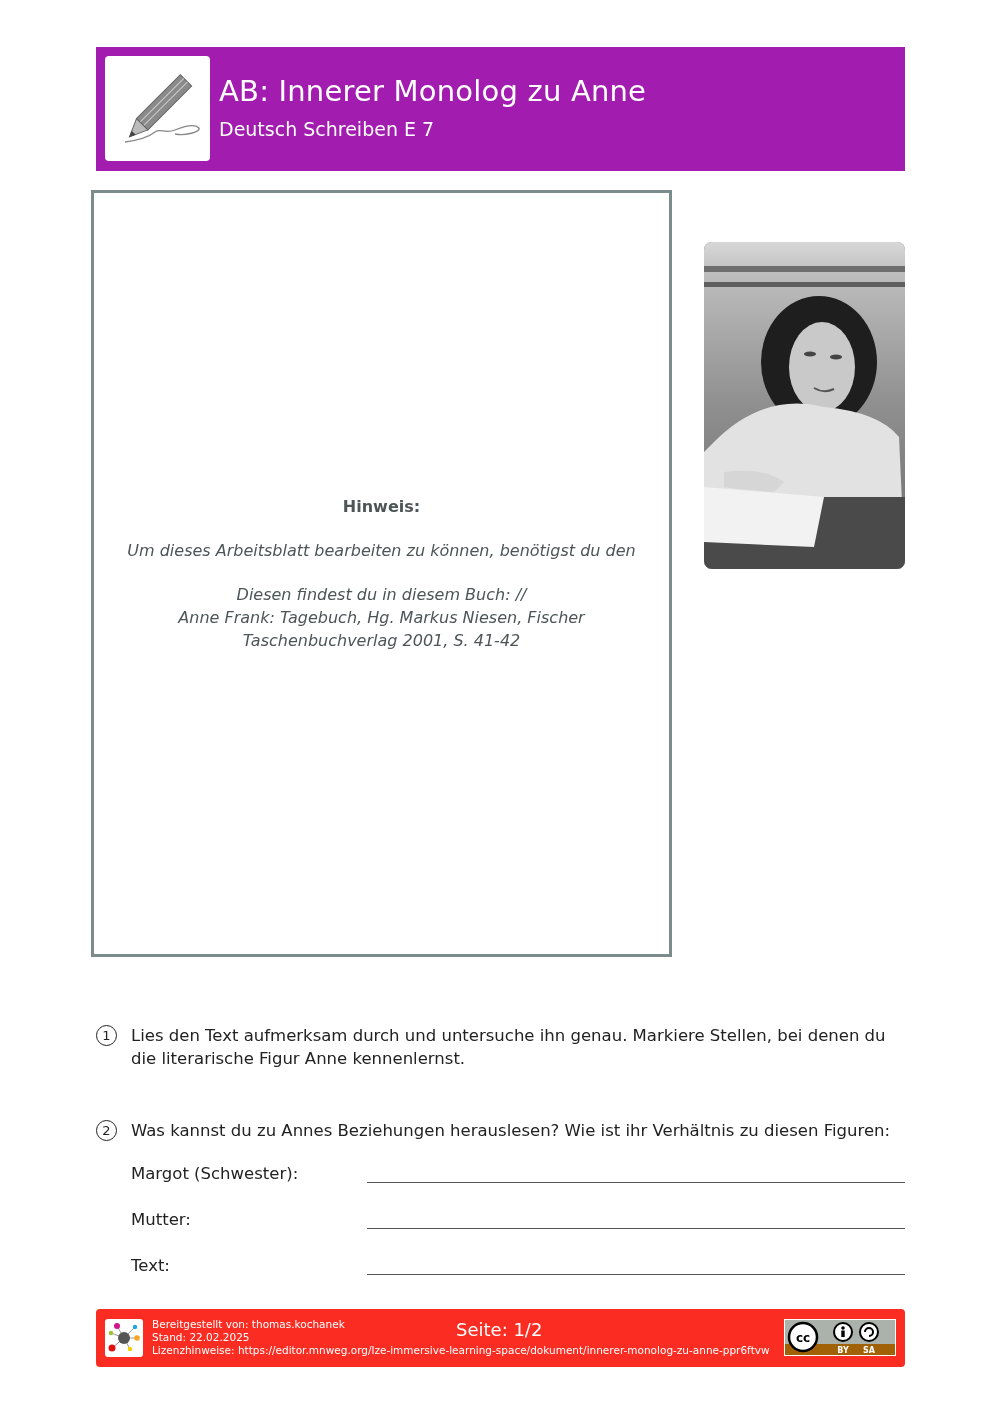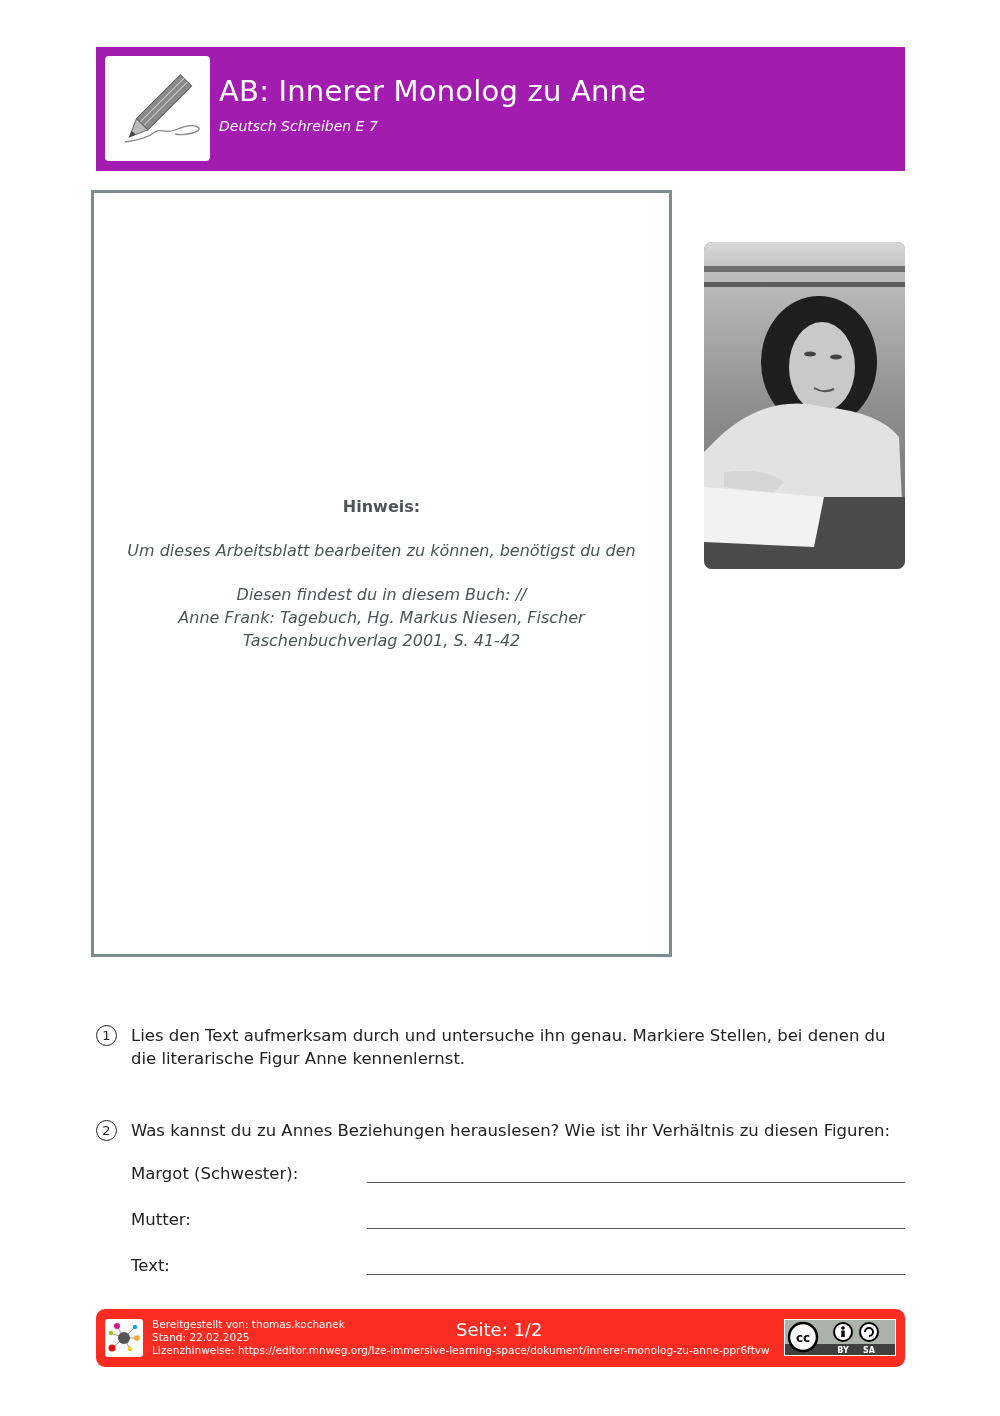--- a/index.html
+++ b/index.html
@@ -12,21 +12,21 @@
   }
   .header-icon-box {
     position: absolute; left: 9px; top: 9px; width: 105px; height: 105px;
     background: #fff; border-radius: 4px;
   }
   .header-title {
     position: absolute; left: 123px; top: 27px; font-size: 29px; color: #fff;
     font-family: "DejaVu Sans", sans-serif; font-weight: normal; letter-spacing: 0.2px;
   }
   .header-subtitle {
-    position: absolute; left: 123px; top: 71px; font-size: 14px; color: #fff; font-style: italic;
+    position: absolute; left: 123px; top: 71px; font-size: 19px; color: #fff;
   }
 
   .hint-box {
     position: absolute; left: 91px; top: 190px; width: 581px; height: 767px;
     border: 3px solid #7c8b8c; background: #fff;
   }
   .hint-content {
     position: absolute; left: 0; right: 0; top: 302px; text-align: center;
     color: #4d5557; font-size: 16px; line-height: 23px;
   }
@@ -44,30 +44,30 @@
     border: 1.3px solid #222; border-radius: 50%; font-size: 13px; text-align: center; line-height: 19px;
   }
   .task-text { position: absolute; left: 35px; top: 0; width: 775px; }
 
   .answer-row { position: absolute; left: 131px; width: 774px; height: 24px; text-align: right; }
   .answer-label { position: absolute; left: 0; top: 0; font-size: 16.5px; color: #222; }
   .answer-line { position: absolute; left: 236px; right: 0; top: 18px; border-bottom: 1.5px solid #555; }
 
   .footer {
     position: absolute; left: 96px; top: 1309px; width: 809px; height: 58px;
-    background: #fb2c22; border-radius: 9px; color: #fff;
+    background: #fb2c22; border-radius: 4px; color: #fff;
   }
   .footer-logo {
     position: absolute; left: 9px; top: 10px; width: 38px; height: 38px; background: #fff; border-radius: 3px;
   }
   .footer-meta { position: absolute; left: 56px; top: 9px; font-size: 10.5px; line-height: 13px; color: #fff; }
   .footer-page { position: absolute; left: 360px; top: 10px; font-size: 18px; color: #fff; }
   .cc-badge {
     position: absolute; left: 688px; top: 10px; width: 112px; height: 37px;
-    background: #404040; border: 1px solid #fff;
+    background: #a16207; border: 1px solid #fff;
   }
 </style>
 </head>
 <body>
 
 <div class="header">
   <div class="header-icon-box">
     <svg width="105" height="105" viewBox="0 0 105 105">
       <g transform="translate(52,52) rotate(45) translate(-52,-52)">
         <rect x="45" y="12" width="16" height="62" fill="#8a8a8a" stroke="#666" stroke-width="1"></rect>

